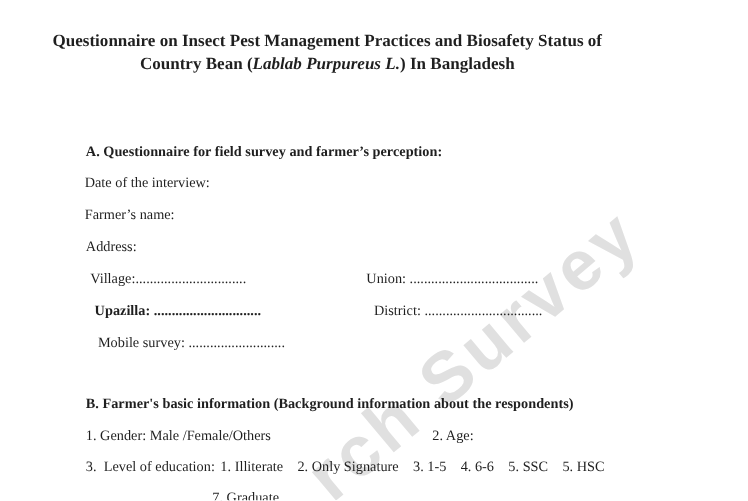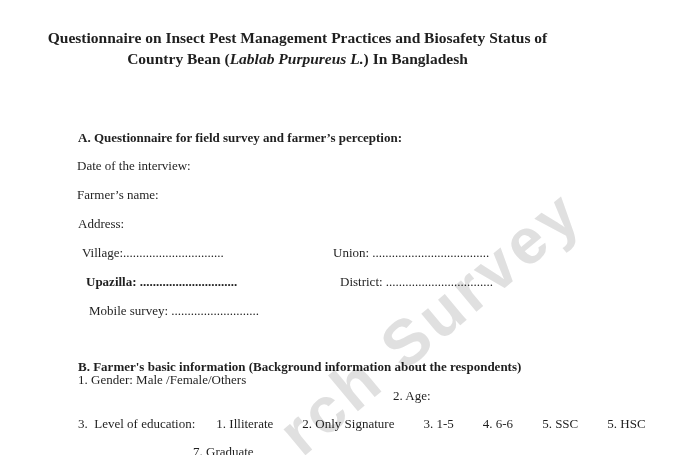--- a/index.html
+++ b/index.html
@@ -53,23 +53,23 @@
   .date-row       { top: 158px; left: 77px; }
   .name-row       { top: 187px; left: 77px; }
   .address-row    { top: 216px; left: 78px; }
   .village-row    { top: 245px; left: 82px; }
   .union-row      { top: 245px; left: 333px; }
   .upazilla-row   { top: 274px; left: 86px; font-weight: bold; }
   .district-row   { top: 274px; left: 340px; }
   .mobile-row     { top: 303px; left: 89px; }
   
   .b-heading      { top: 359px; left: 78px; }
-  .gender-row     { top: 372px; left: 78px; }
+  .gender-row     { top: 388px; left: 78px; }
   .age-row        { top: 388px; left: 393px; }
-  .edu-row        { top: 416px; left: 78px; display: flex; align-items: flex-end; gap: 16px; }
+  .edu-row        { top: 416px; left: 78px; display: flex; align-items: flex-end; }
   .edu-opt        { margin-left: 13px; white-space: pre; }
   .edu-opt-first  { margin-left: 5px; }
   .graduate-row   { top: 444px; left: 193px; }
 </style>
 </head>
 <body>
 
 <div class="page">
 
   <div class="watermark" style="color: rgb(224, 224, 224);">rch Survey</div>

